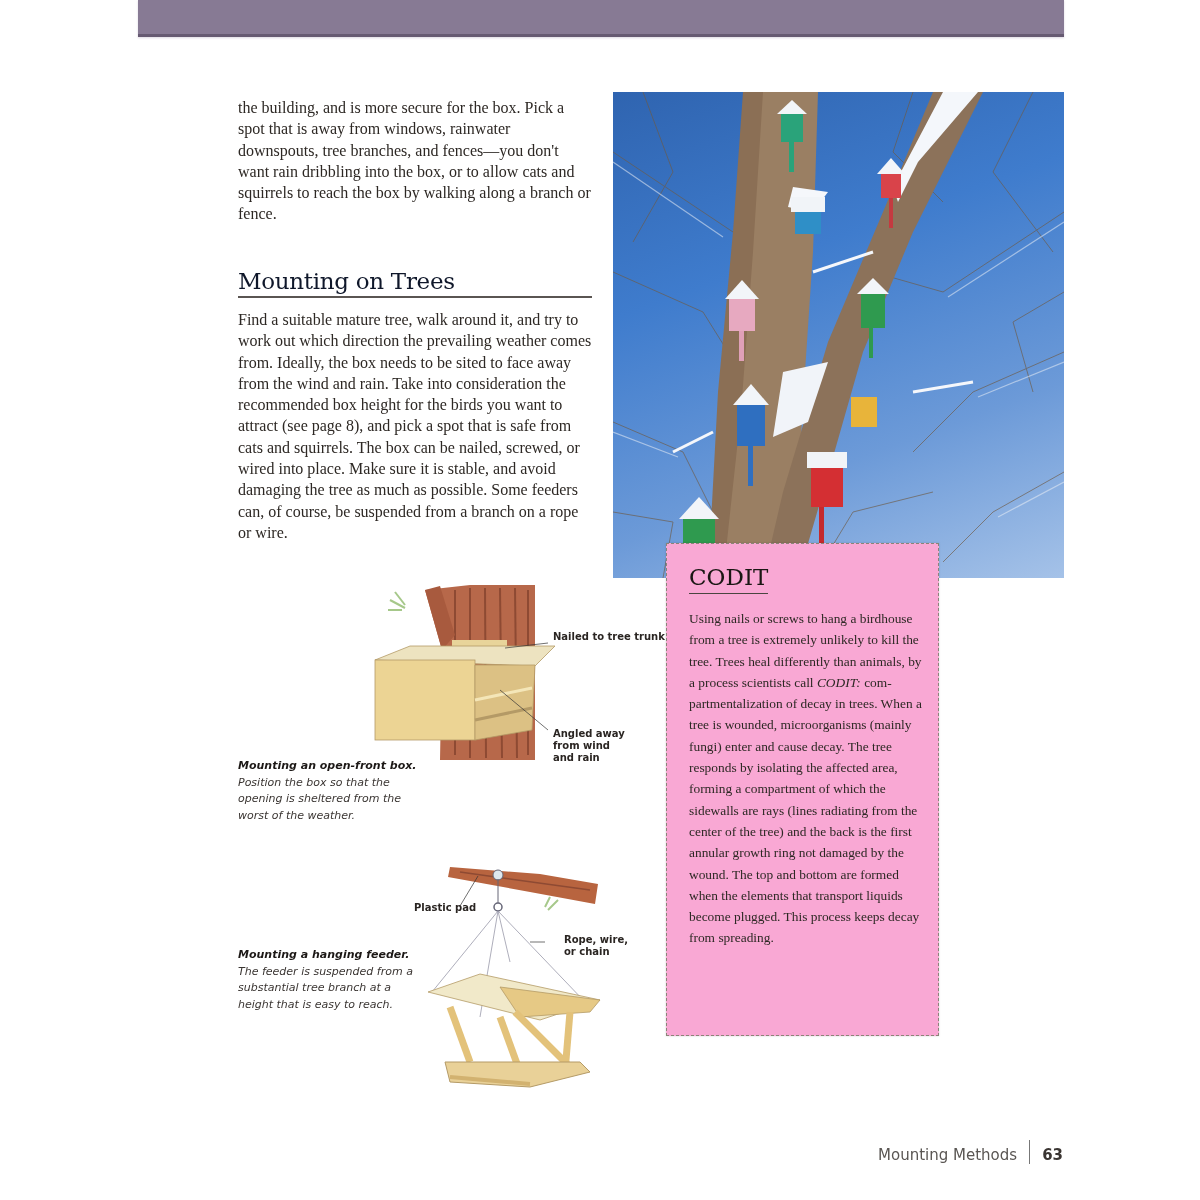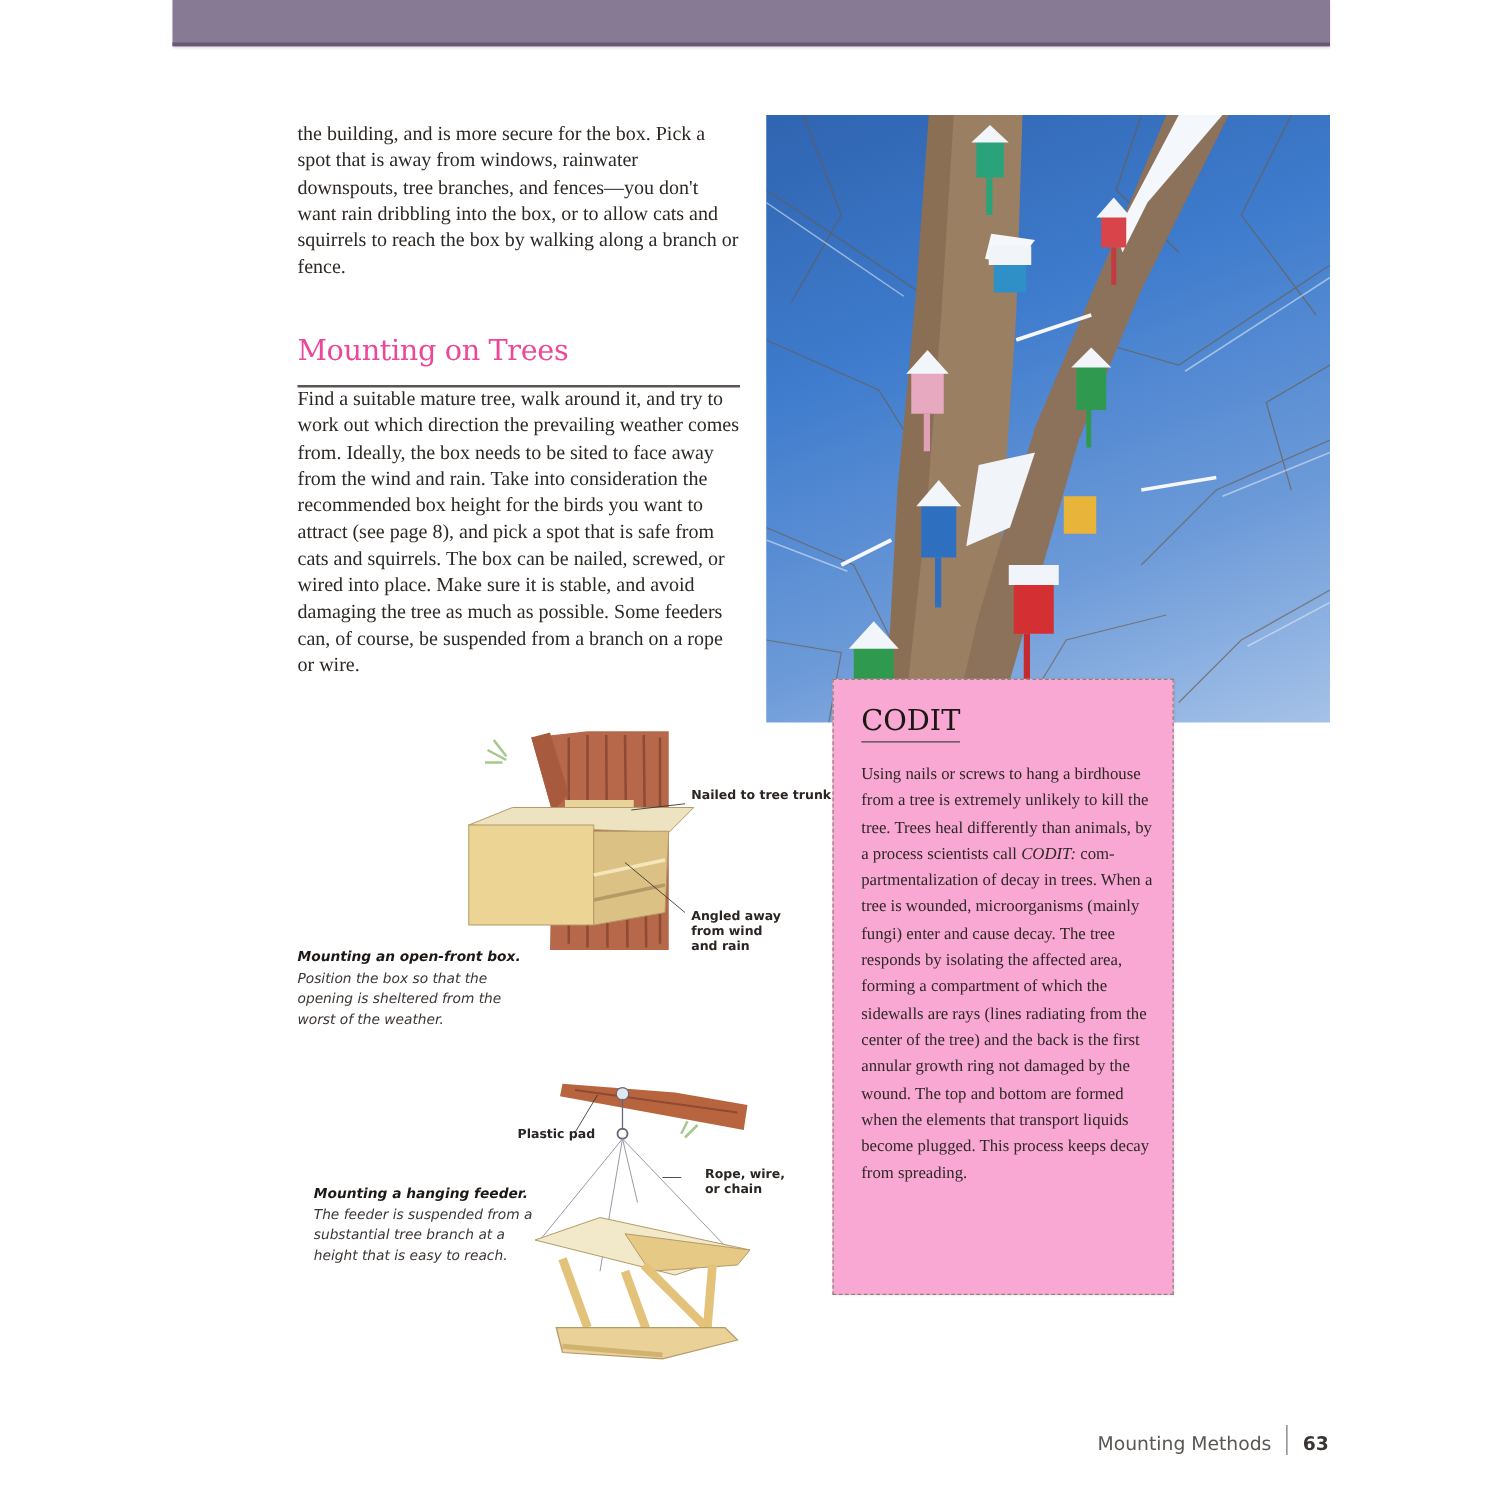--- a/index.html
+++ b/index.html
@@ -19,22 +19,22 @@
     position: absolute; left: 238px; width: 355px;
     font-family: "Liberation Serif", "DejaVu Serif", serif;
     font-size: 16px; line-height: 21.3px; color: #2d2824;
     margin: 0;
   }
   .p1 { top: 97px; }
   .p2 { top: 309px; }
   .heading {
     position: absolute; left: 238px; top: 266px; width: 354px;
     font-family: "DejaVu Serif", "Liberation Serif", serif;
-    font-size: 23px; line-height: 30px; color: #ec4899;
-    padding-bottom: 12px;
+    font-size: 23px; line-height: 30px; color: #0f172a;
+    padding-bottom: 0;
     border-bottom: 2px solid #5a5552;
     margin: 0; font-weight: normal;
     letter-spacing: -0.3px;
   }
   .photo {
     position: absolute; left: 613px; top: 92px; width: 451px; height: 486px;
     overflow: hidden;
     background: linear-gradient(160deg, #2f64b0 0%, #3f7ccd 35%, #6c9ad8 70%, #a5c2e8 100%);
   }
   .photo svg { position: absolute; left: 0; top: 0; }
@@ -69,21 +69,21 @@
     font-size: 10px; line-height: 12px; color: #2a2522; font-weight: bold;
   }
   .caption {
     position: absolute; left: 238px; width: 185px;
     font-family: "DejaVu Sans", "Liberation Sans", sans-serif;
     font-size: 11px; line-height: 16.5px; color: #3a3532;
     font-style: italic; margin: 0;
   }
   .caption b { color: #1c1816; }
   .cap1 { top: 758px; }
-  .cap2 { top: 947px; margin-left: 13px; }
+  .cap2 { top: 947px; }
   .footer {
     position: absolute; right: 137px; top: 1140px;
     display: flex; align-items: flex-end;
     font-family: "DejaVu Sans", "Liberation Sans", sans-serif;
     font-size: 15px; color: #5a5653;
   }
   .footer .sep { width: 1px; height: 24px; background: #777; margin: 0 12px; }
   .footer .pg { font-weight: bold; color: #3a3532; }
 </style>
 </head>

